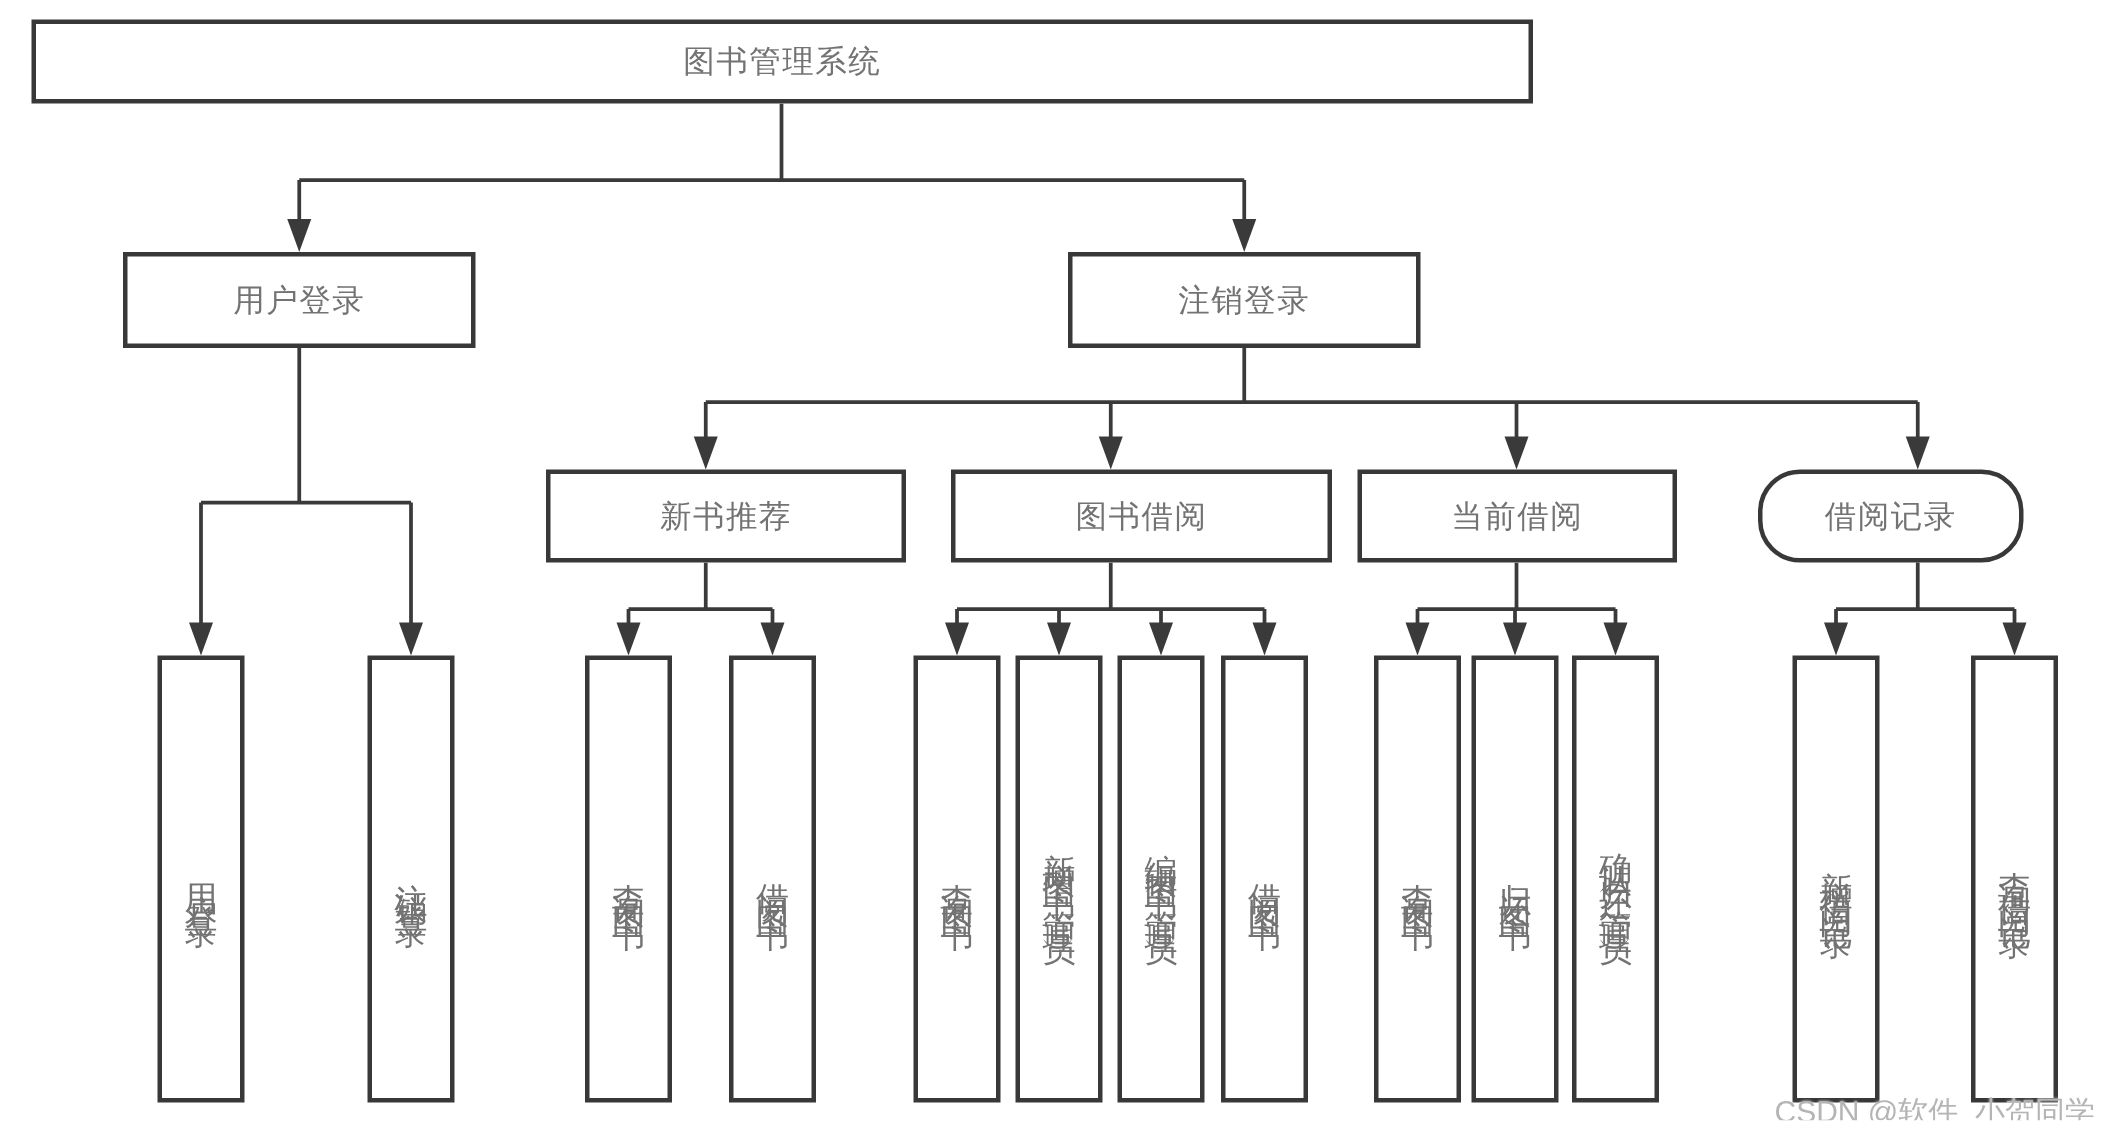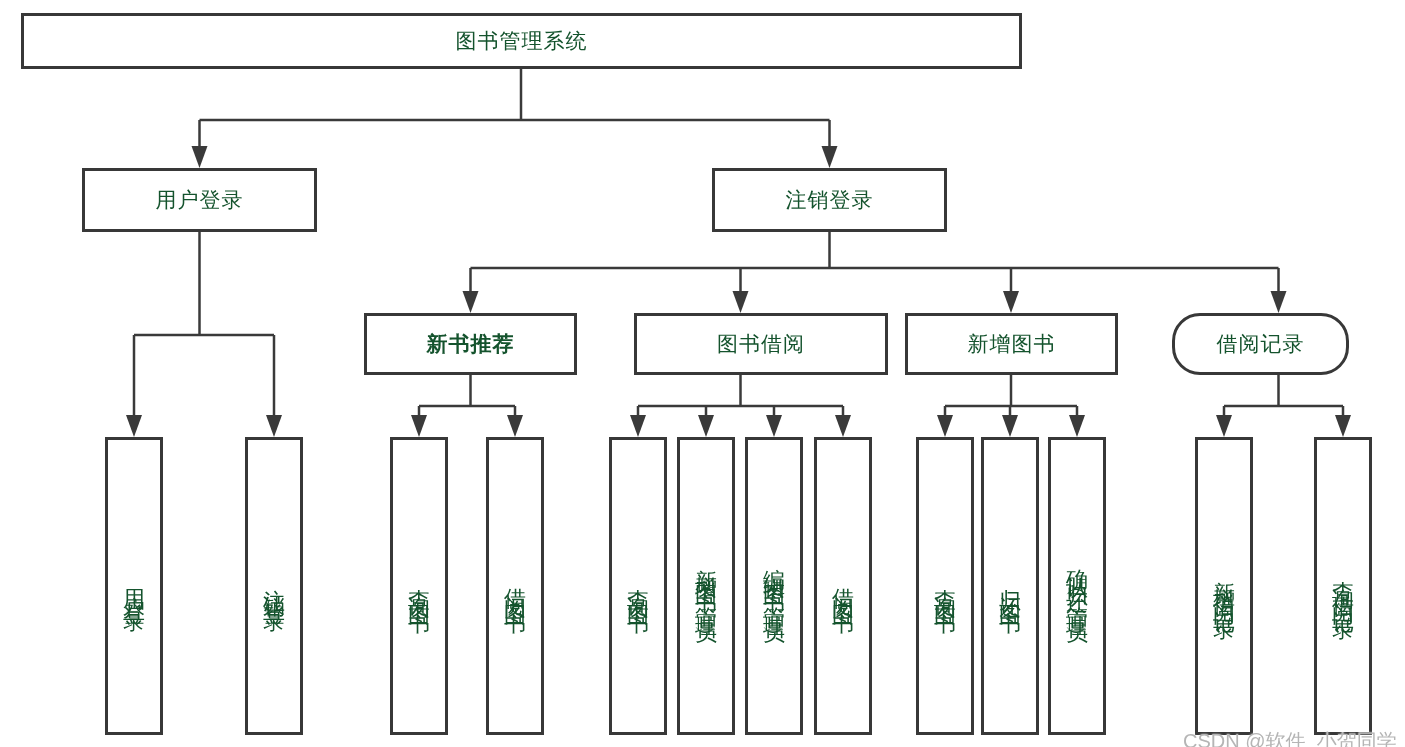--- a/index.html
+++ b/index.html
@@ -19,21 +19,21 @@
     position: absolute;
     left: 0;
     top: 0;
     pointer-events: none;
   }
   .node {
     position: absolute;
     box-sizing: border-box;
     border: 3px solid #383838;
     background: #ffffff;
-    color: #14532d;
+    color: #737373;
     display: flex;
     align-items: center;
     justify-content: center;
     text-align: center;
   }
   .node.h {
     font-size: 21px;
     letter-spacing: 1px;
   }
   .node.v {
@@ -111,23 +111,23 @@
       <polygon points="1216,415 1232,415 1224,437" fill="#3a3a3a"></polygon>
       <line x1="1343" y1="406" x2="1343" y2="419" stroke="#3a3a3a" stroke-width="2.5"></line>
       <polygon points="1335,415 1351,415 1343,437" fill="#3a3a3a"></polygon>
     </svg>
 
   <div class="node h" style="left:21px; top:13px; width:1001px; height:56px;">图书管理系统</div>
 
   <div class="node h" style="left:82px; top:168px; width:235px; height:64px;">用户登录</div>
   <div class="node h" style="left:712px; top:168px; width:235px; height:64px;">注销登录</div>
 
-  <div class="node h" style="left:364px; top:313px; width:213px; height:62px;font-weight:bold;">新书推荐</div>
+  <div class="node h" style="left:364px; top:313px; width:240px; height:62px;">新书推荐</div>
   <div class="node h" style="left:634px; top:313px; width:254px; height:62px;">图书借阅</div>
-  <div class="node h" style="left:905px; top:313px; width:213px; height:62px;">新增图书</div>
+  <div class="node h" style="left:905px; top:313px; width:213px; height:62px;">当前借阅</div>
   <div class="node h" style="left:1172px; top:313px; width:177px; height:62px;border-radius:28px;">借阅记录</div>
 
   <div class="node v" style="left:105px; top:437px; width:58px; height:298px;">用户登录</div>
   <div class="node v" style="left:245px; top:437px; width:58px; height:298px;">注销登录</div>
 
   <div class="node v" style="left:390px; top:437px; width:58px; height:298px;">查询图书</div>
   <div class="node v" style="left:486px; top:437px; width:58px; height:298px;">借阅图书</div>
 
   <div class="node v" style="left:609px; top:437px; width:58px; height:298px;">查询图书</div>
   <div class="node v" style="left:677px; top:437px; width:58px; height:298px;">新增图书（管理员）</div>

